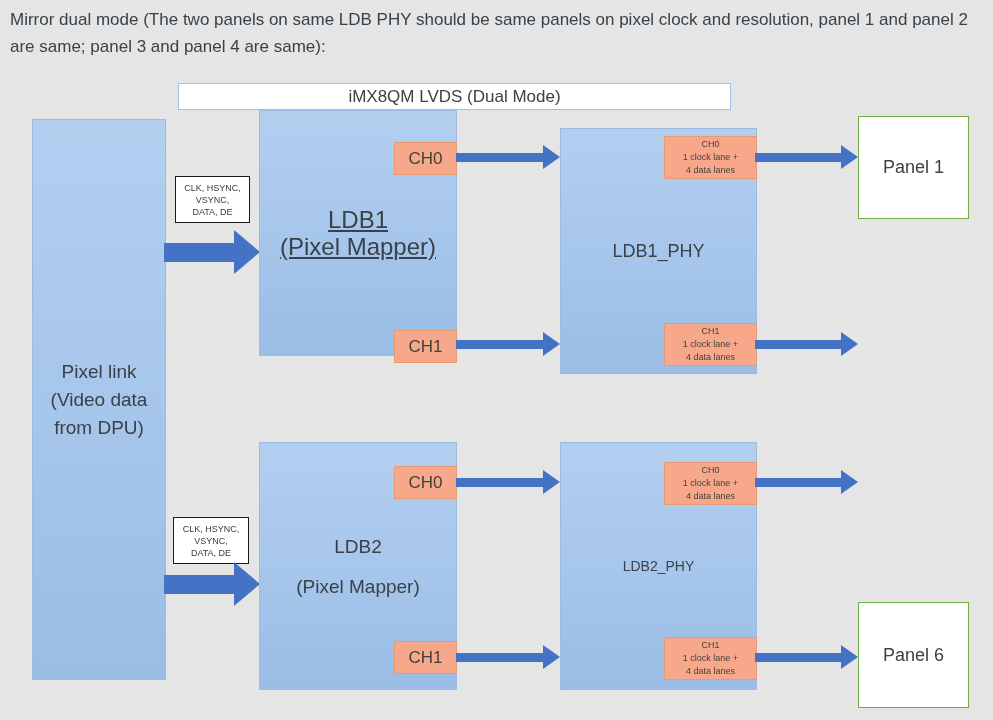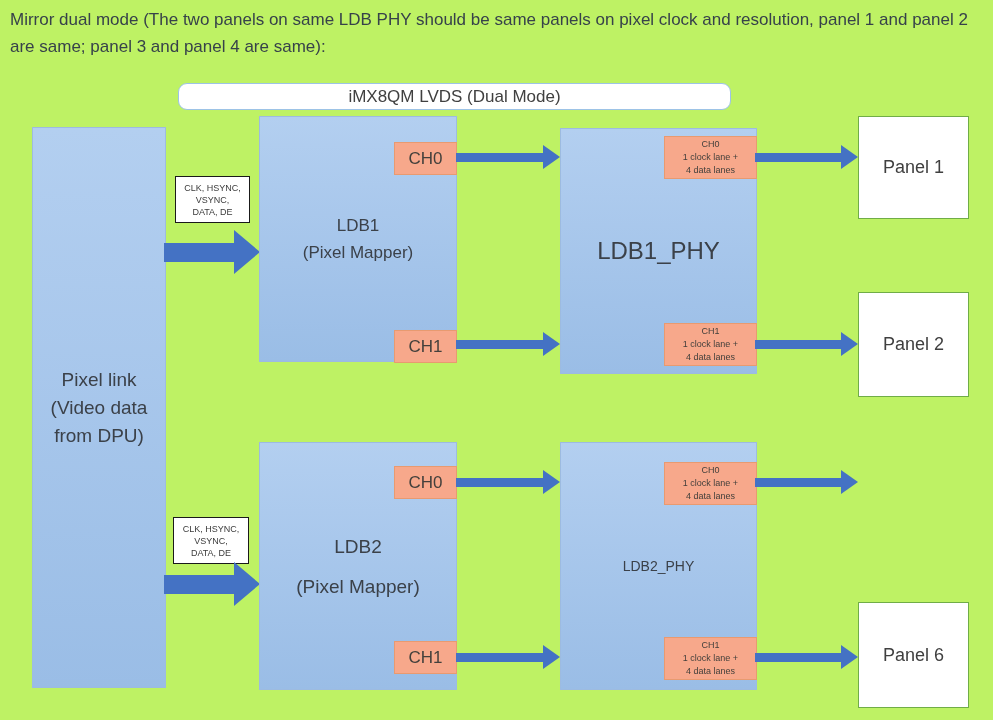--- a/index.html
+++ b/index.html
@@ -1,43 +1,43 @@
 <!DOCTYPE html>
 <html><head>
 <meta charset="utf-8">
 <style>
   html,body{margin:0;padding:0;background:#ffffff;}
   #canvas{
     position:relative;
     width:993px;height:720px;
-    background:#bef264;
+    background:#e5e5e5;
     font-family:"Liberation Sans", sans-serif;
     overflow:hidden;
   }
   .heading{
     position:absolute;left:10px;top:6px;width:976px;
     font-size:17px;line-height:27px;color:#37424A;
   }
   .title-box{
     position:absolute;left:178px;top:83px;width:551px;height:25px;
-    background:#ffffff;border:1.5px solid #9DC3E6;border-radius:9px;
+    background:#ffffff;border:1.5px solid #9DC3E6;border-radius:0;
     display:flex;align-items:center;justify-content:center;
     font-size:17px;color:#404040;
   }
   .box-blue{
     position:absolute;
     background:linear-gradient(180deg,#B3CFF0 0%,#9ABDE6 100%);
     border:1px solid #9DBBE0;
     display:flex;flex-direction:column;align-items:center;justify-content:center;
     color:#3B4149;text-align:center;
   }
-  .pixel-link{left:32px;top:127px;width:132px;height:559px;font-size:19px;line-height:28px;}
-  .ldb1{left:259px;top:116px;width:196px;height:244px;font-size:17px;line-height:27px;}
+  .pixel-link{left:32px;top:119px;width:132px;height:559px;font-size:19px;line-height:28px;}
+  .ldb1{left:259px;top:110px;width:196px;height:244px;font-size:24px;line-height:27px;text-decoration:underline;}
   .ldb2{left:259px;top:442px;width:196px;height:246px;font-size:19px;line-height:27px;gap:13px;}
-  .phy1{left:560px;top:128px;width:195px;height:244px;font-size:24px;}
+  .phy1{left:560px;top:128px;width:195px;height:244px;font-size:18px;}
   .phy2{left:560px;top:442px;width:195px;height:246px;font-size:14px;}
   .white-tag{
     position:absolute;background:#ffffff;border:1.5px solid #1a1a1a;
     display:flex;flex-direction:column;align-items:center;justify-content:center;
     font-size:9px;line-height:12px;color:#3B3B3B;text-align:right;
   }
   .white-tag.t1{left:175px;top:176px;width:73px;height:45px;}
   .white-tag.t2{left:173px;top:517px;width:74px;height:45px;}
   .ch-tag{
     position:absolute;width:61px;height:31px;
@@ -204,20 +204,17 @@
     <div class="head"></div>
   </div>
   <div class="arrow sm p4">
     <div class="shaft"></div>
     <div class="head"></div>
   </div>
 
   <div class="panel n1">
     <span>Panel 1</span>
   </div>
-  <div class="panel n2">
-    <span>Panel 2</span>
-  </div>
   <div class="panel n4">
     <span>Panel 6</span>
   </div>
 
 </div>
 
 </body></html>

